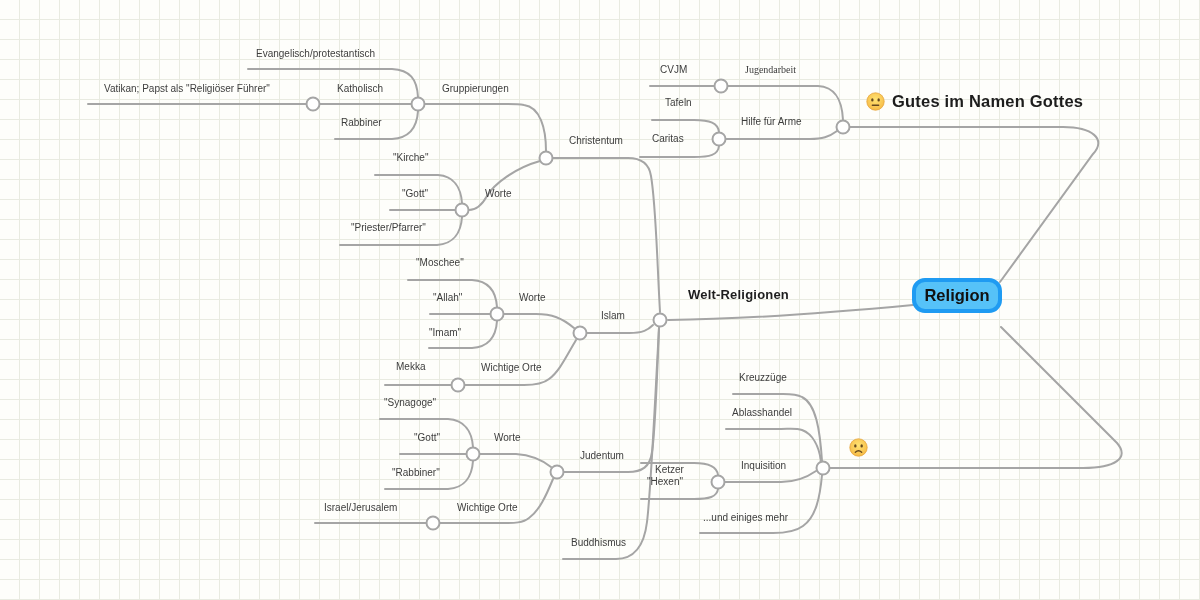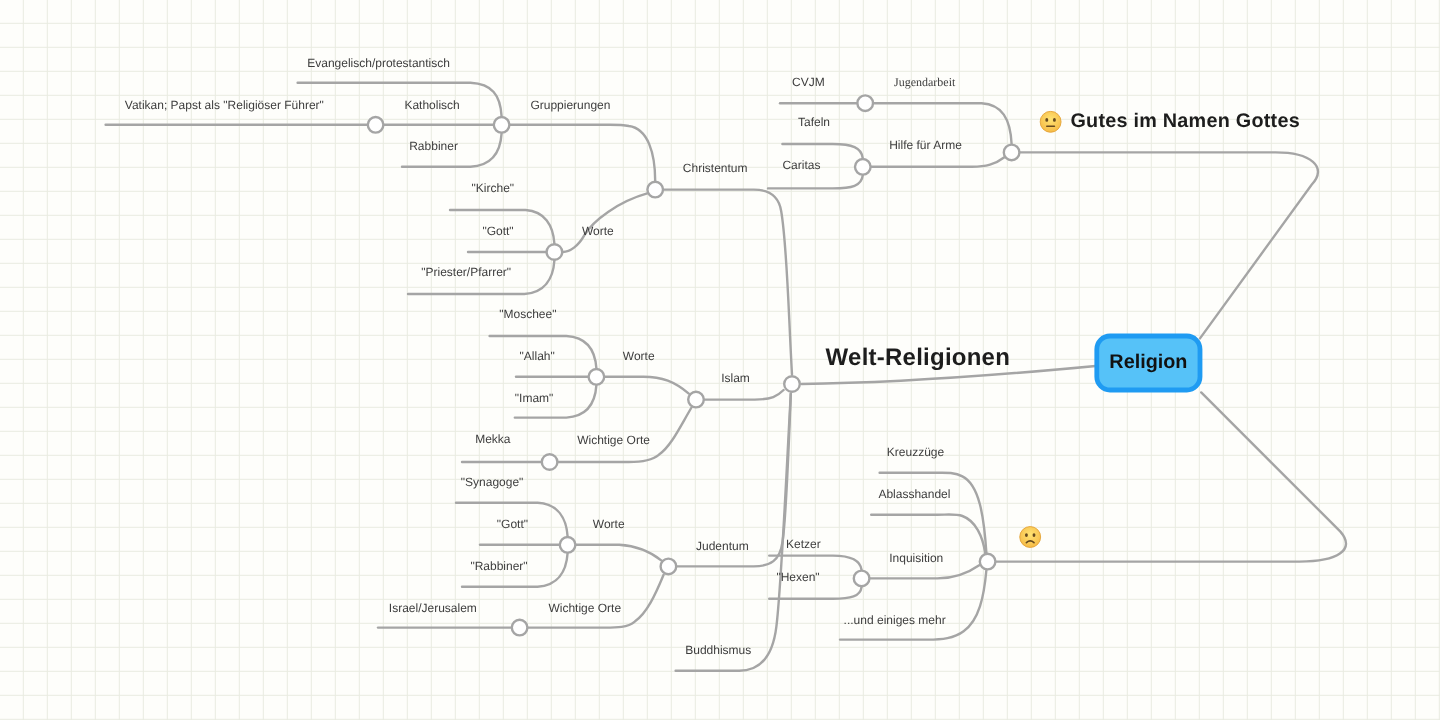--- a/index.html
+++ b/index.html
@@ -21,41 +21,41 @@
   .lbl{
     position:absolute;
     font-size:10px;
     line-height:14px;
     color:#3d3d3d;
     white-space:nowrap;
     cursor:default;
   }
   .title{
     position:absolute;
-    font-size:20px;
+    font-size:13px;
     font-weight:800;
     color:#1d1d1d;
     white-space:nowrap;
     letter-spacing:.2px;
   }
   .title-group{
     position:absolute;
     display:flex;
     align-items:center;
     gap:7px;
     font-size:16.5px;
     font-weight:800;
     color:#1d1d1d;
     white-space:nowrap;
     letter-spacing:.2px;
   }
   .root-node{
     position:absolute;
     left:912px;top:278px;
-    width:90px;height:49px;
+    width:90px;height:35px;
     box-sizing:border-box;
     background:#56c2f8;
     border:4px solid #1f9bf2;
     border-radius:13px;
     display:flex;align-items:center;justify-content:center;
     font-size:16.5px;font-weight:800;color:#111;
   }
   .emoji{display:inline-block;width:19px;height:19px;}
 </style>
 </head>
@@ -200,17 +200,17 @@
 
   <div class="lbl" style="left:745px;top:63px;font-family:Liberation Serif, serif;">Jugendarbeit</div>
   <div class="lbl" style="left:660px;top:63px;">CVJM</div>
   <div class="lbl" style="left:741px;top:115px;">Hilfe für Arme</div>
   <div class="lbl" style="left:665px;top:96px;text-align:right;">Tafeln</div>
   <div class="lbl" style="left:652px;top:132px;">Caritas</div>
 
   <div class="lbl" style="left:739px;top:371px;">Kreuzzüge</div>
   <div class="lbl" style="left:732px;top:406px;">Ablasshandel</div>
   <div class="lbl" style="left:741px;top:459px;">Inquisition</div>
-  <div class="lbl" style="left:655px;top:448px;">Ketzer</div>
+  <div class="lbl" style="left:655px;top:463px;">Ketzer</div>
   <div class="lbl" style="left:647px;top:475px;">"Hexen"</div>
   <div class="lbl" style="left:703px;top:511px;">...und einiges mehr</div>
 
 </div>
 
 </body></html>

